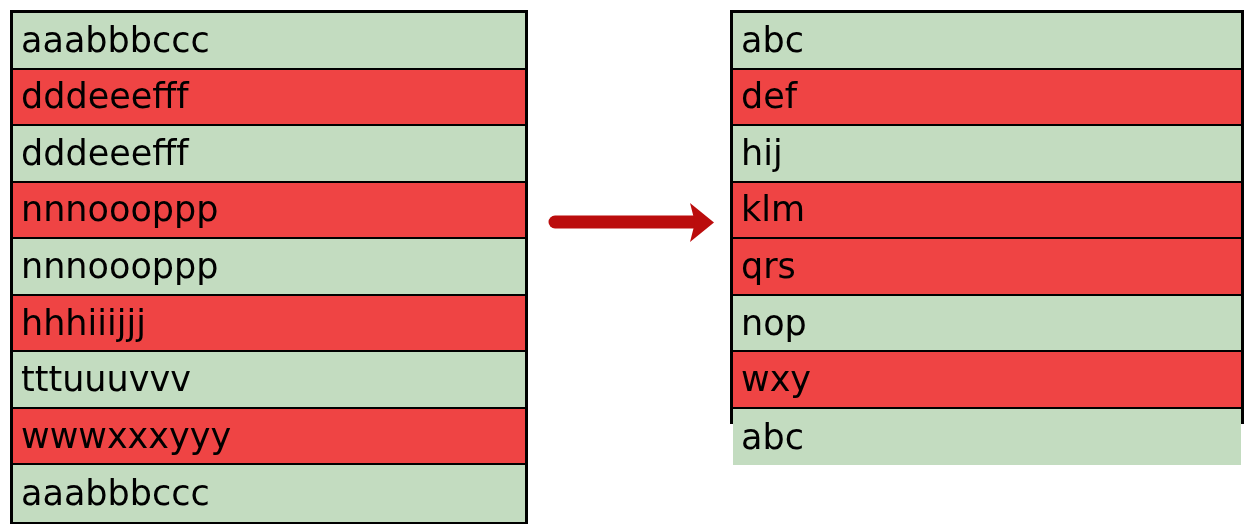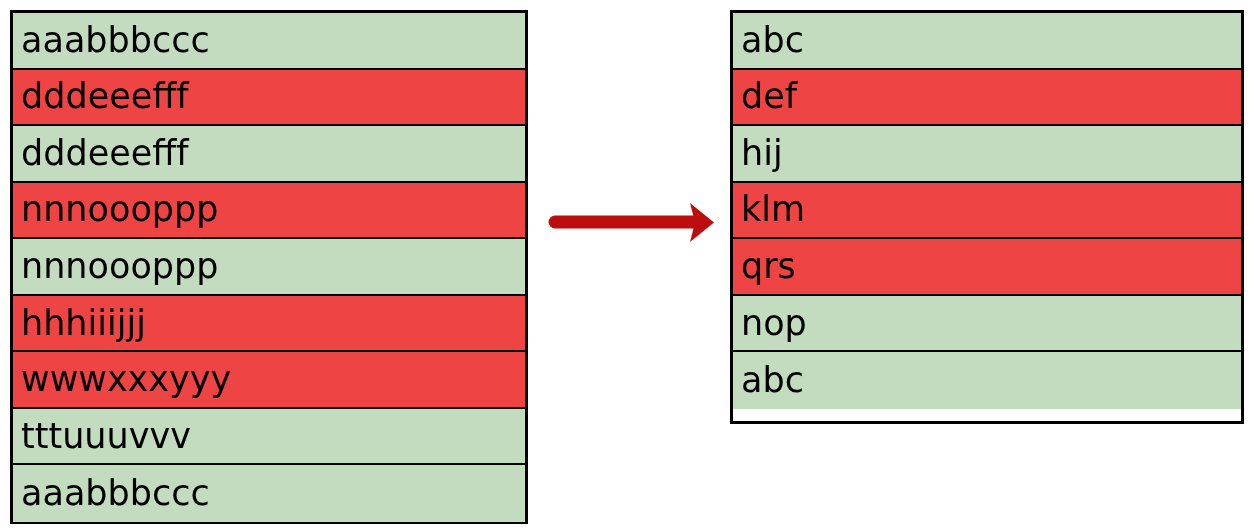--- a/index.html
+++ b/index.html
@@ -98,25 +98,25 @@
       </div>
       <div class="row plain">
         <span class="cell-text">nnnoooppp</span>
       </div>
       <div class="row shaded">
         <span class="cell-text">nnnoooppp</span>
       </div>
       <div class="row plain">
         <span class="cell-text">hhhiiijjj</span>
       </div>
+      <div class="row shaded">
+        <span class="cell-text">tttuuuvvv</span>
+      </div>
       <div class="row plain">
         <span class="cell-text">wwwxxxyyy</span>
-      </div>
-      <div class="row shaded">
-        <span class="cell-text">tttuuuvvv</span>
       </div>
       <div class="row shaded">
         <span class="cell-text">aaabbbccc</span>
       </div>
     </div>
 
   <svg id="transform-arrow" viewBox="0 0 170 60" xmlns="http://www.w3.org/2000/svg">
     <g>
       <path d="M 7 29 L 148 29" stroke="#bb0d0d" stroke-width="13" stroke-linecap="round" fill="none"></path>
       <path d="M 142 10 L 166 29.5 L 142 49 L 147 29.5 Z" fill="#bb0d0d"></path>
@@ -135,18 +135,21 @@
       </div>
       <div class="row plain">
         <span class="cell-text">klm</span>
       </div>
       <div class="row plain">
         <span class="cell-text">qrs</span>
       </div>
       <div class="row shaded">
         <span class="cell-text">nop</span>
       </div>
+      <div class="row plain">
+        <span class="cell-text">wxy</span>
+      </div>
       <div class="row shaded">
         <span class="cell-text">abc</span>
       </div>
     </div>
 
 </div>
 
 </body></html>

